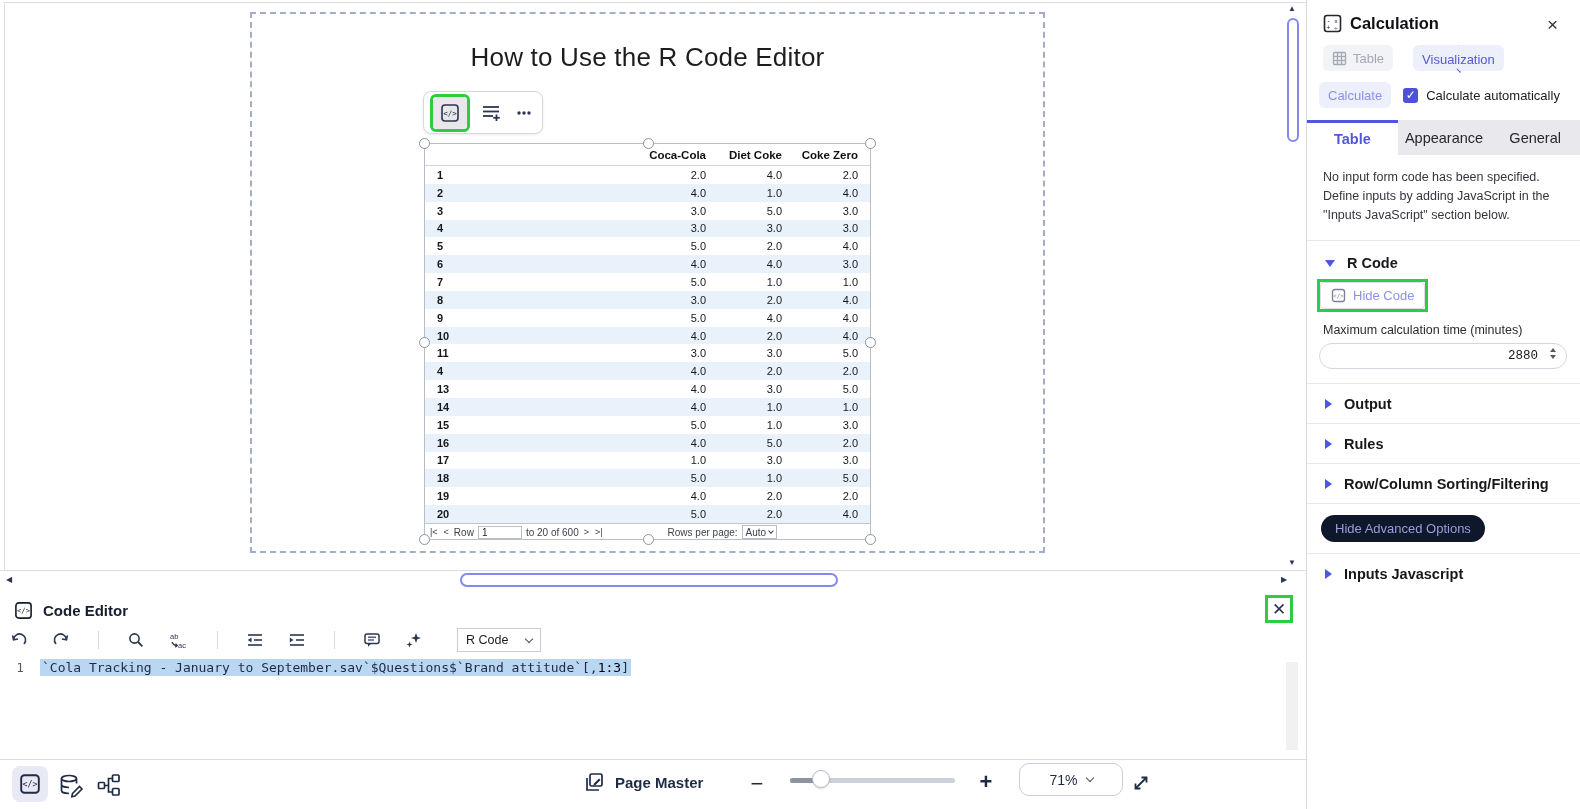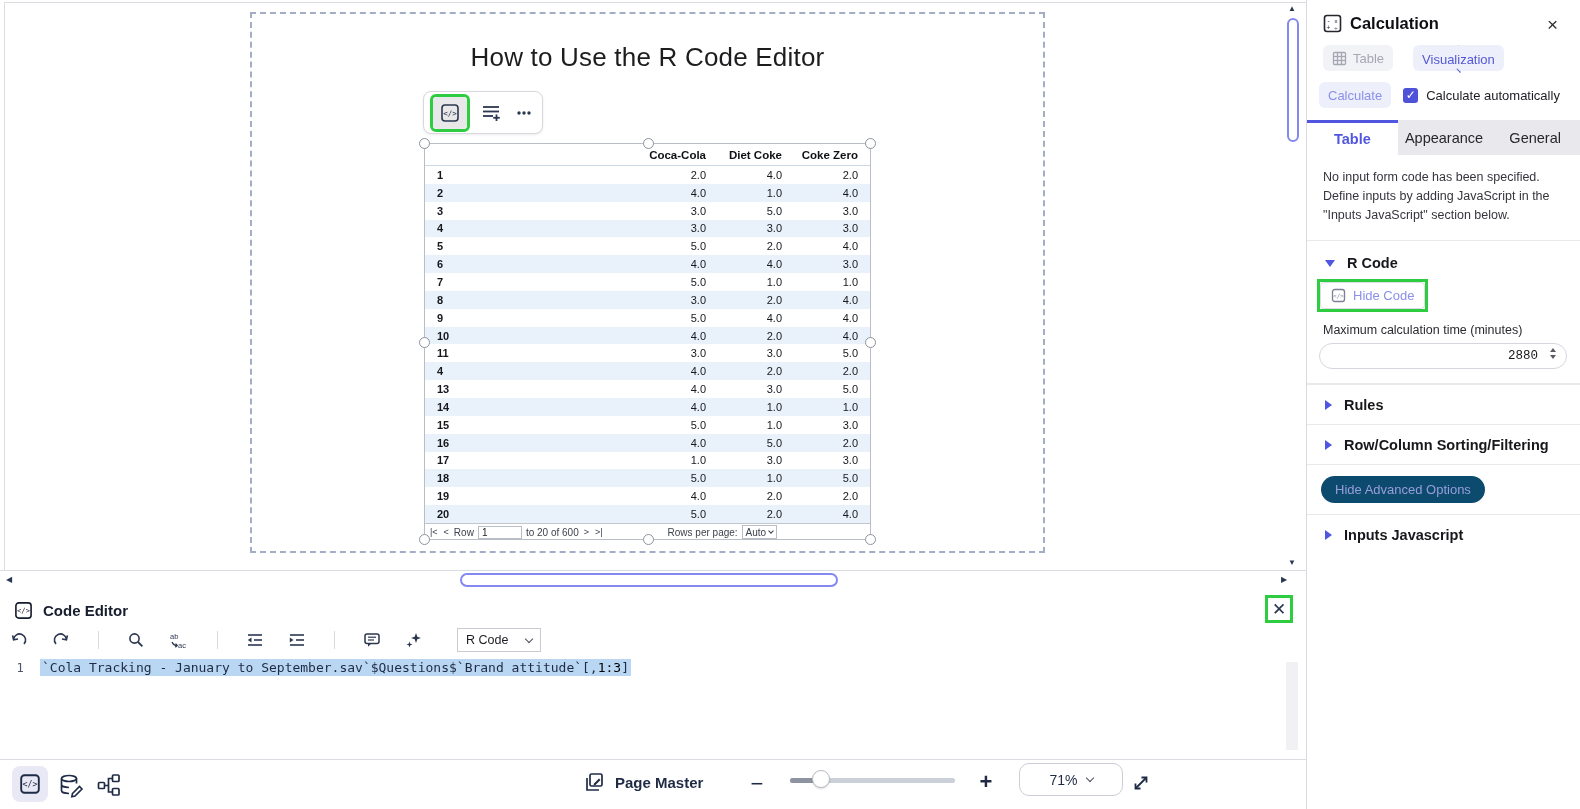--- a/index.html
+++ b/index.html
@@ -129,21 +129,21 @@
   #max-time-lbl { padding:11px 0 0 16px; font-size:12.5px; color:#2a2a32; }
   #max-time-input { position:relative; margin:6px 0 14px 12px; width:248px; height:26px;
                     border:1px solid #d6d6e0; border-radius:13px; display:flex;
                     align-items:center; justify-content:flex-end; padding-right:28px;
                     font-size:12.5px; color:#17171c;font-family:Liberation Mono, monospace; }
   .spin { position:absolute; right:10px; top:4px; display:flex; flex-direction:column; gap:3px; }
   .spin-up { width:0;height:0;border-left:3.5px solid transparent;border-right:3.5px solid transparent;
              border-bottom:4.5px solid #5a5a64; }
   .spin-dn { width:0;height:0;border-left:3.5px solid transparent;border-right:3.5px solid transparent;
              border-top:4.5px solid #5a5a64; }
-  #adv-pill { display:inline-block; margin:11px 0 11px 14px; background:#0c4a6e; color:#999edb;
+  #adv-pill { display:inline-block; margin:11px 0 11px 14px; background:#0f172a; color:#999edb;
               font-size:13px; padding:6px 14px; border-radius:14px; }
 </style>
 </head>
 <body>
 
 <div class="line-h" style="left:4px; top:2px; width:1302px;"></div>
 <div class="line-v" style="left:4px; top:2px; height:568px;"></div>
 <div class="line-h" style="left:0; top:570px; width:1306px;"></div>
 <div class="line-h" style="left:0; top:592px; width:1306px;"></div>
 <div class="line-h" style="left:0; top:759px; width:1306px;"></div>
@@ -545,20 +545,24 @@
   <div id="max-time-lbl">Maximum calculation time (minutes)</div>
   <div id="max-time-input">
     <span>2880</span>
     <span class="spin">
       <span class="spin-up"></span>
       <span class="spin-dn"></span>
     </span>
   </div>
 
   <div class="p-div"></div>
+  <div class="sec-head" style="height:39px;">
+    <span class="tri-right"></span>
+    <span>Output</span>
+  </div>
   <div class="p-div"></div>
   <div class="sec-head" style="height:39px;">
     <span class="tri-right"></span>
     <span>Rules</span>
   </div>
   <div class="p-div"></div>
   <div class="sec-head" style="height:39px;">
     <span class="tri-right"></span>
     <span>Row/Column Sorting/Filtering</span>
   </div>

